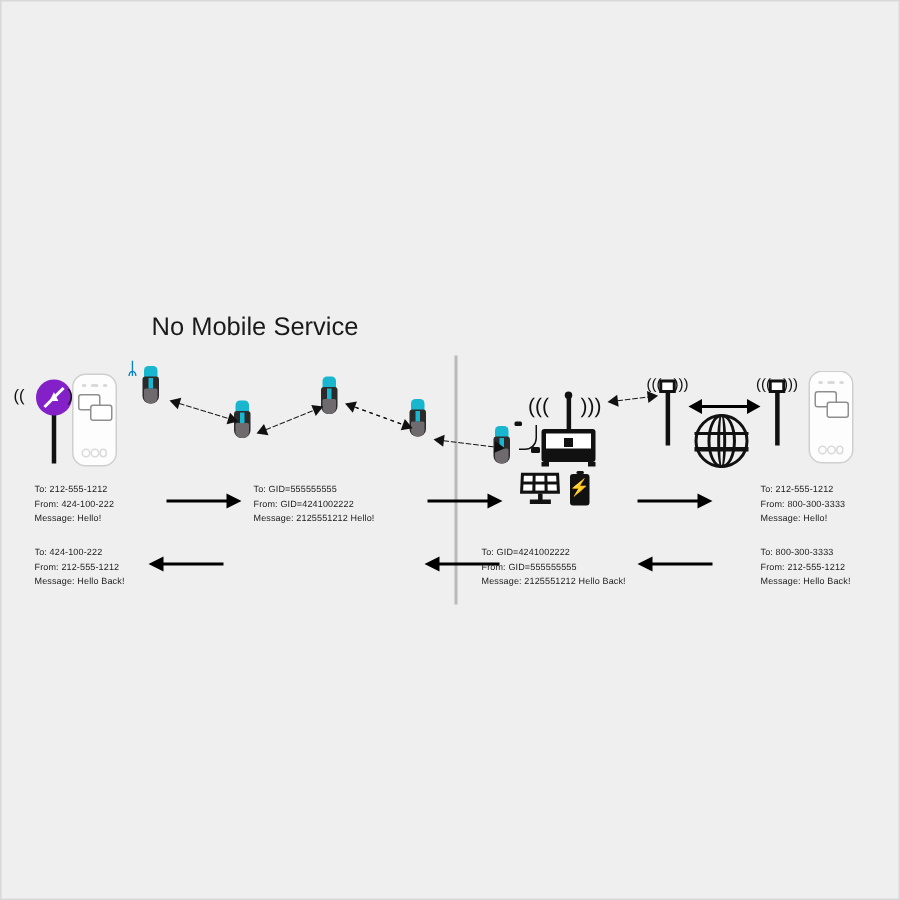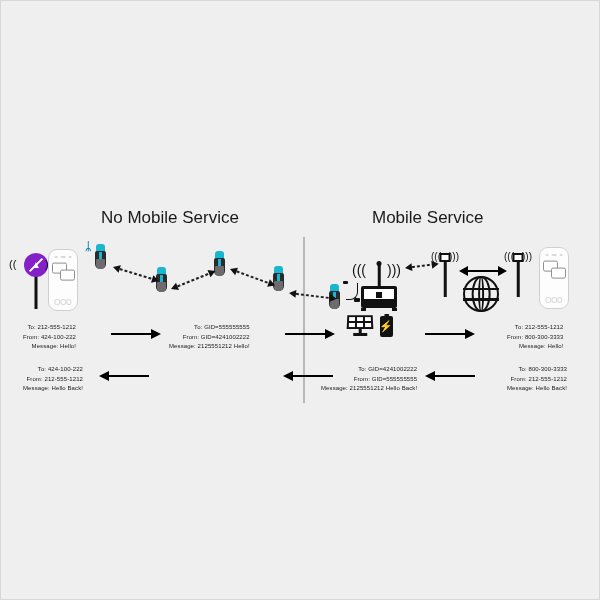--- a/index.html
+++ b/index.html
@@ -5,21 +5,21 @@
   html,body{margin:0;padding:0;}
   body{
     width:600px;height:600px;
     background:#efefef;
     font-family:"Liberation Sans",sans-serif;
     overflow:hidden;
     position:relative;
   }
   .canvas{position:absolute;inset:0;border:1px solid #d8d8d8;box-sizing:border-box;}
 
-  .abs{position:absolute;text-align:right;}
+  .abs{position:absolute;}
 
   
   .title{
     font-size:17px;color:#1a1a1a;white-space:nowrap;
     font-family:"Liberation Sans",sans-serif;
   }
 
   
   .divider{
     width:2px;background:#b9b9b9;
@@ -242,21 +242,20 @@
   .dbl .hl{left:0;border-right:9px solid #000;}
   .dbl .hr{right:0;border-left:9px solid #000;}
 </style>
 </head>
 <body>
 
 <div class="canvas">
 
   <div class="abs title" style="left:100px;top:207px;">No Mobile Service</div>
 
-  <div class="abs title" style="left:371px;top:207px;">Mobile Service</div>
 
   <div class="abs divider" style="left:302px;top:236px;height:166px;"></div>
 
   <div class="signpost" style="left:18px;top:252px;width:34px;height:56px;">
     <div class="pole" style="top:20px;height:36px;"></div>
     <div class="disc" style="top:0;width:24px;height:24px;">
       <div class="tower">▲</div>
       <div class="slash"></div>
     </div>
   </div>

